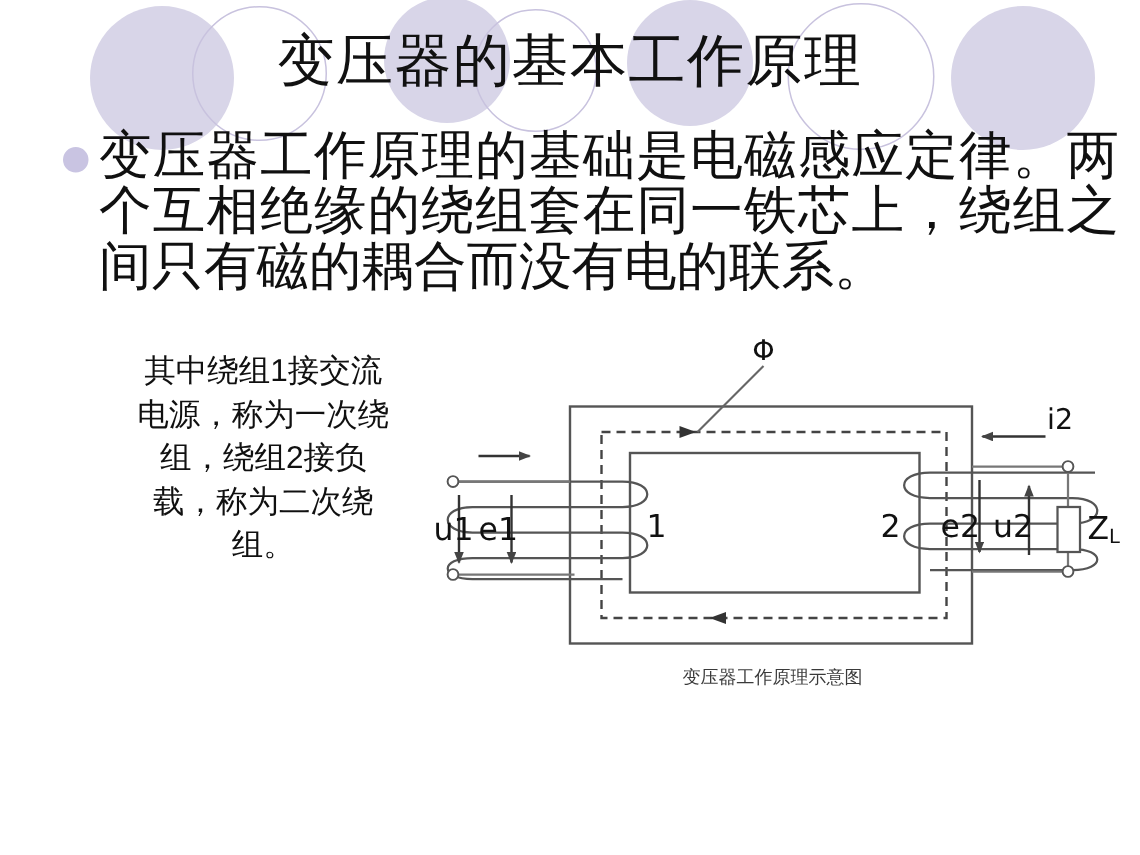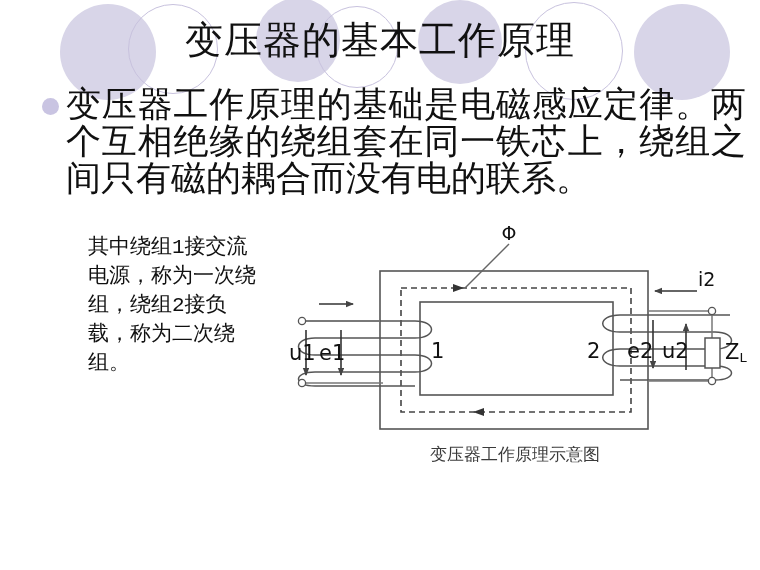--- a/index.html
+++ b/index.html
@@ -72,44 +72,45 @@
     text-align: justify;
     text-justify: inter-character;
   }
 
   
   #left-col {
     position: absolute;
     left: 88px;
     top: 233px;
     width: 175px;
-    font-family: Liberation Mono, monospace;
+    font-family: Liberation Sans, sans-serif;
     font-size: 21px;
     line-height: 29px;
     color: #101010;
+    text-align: center;
   }
 
   
   #diagram {
     position: absolute;
     left: 275px;
     top: 220px;
     width: 485px;
     height: 260px;
   }
   #diagram svg { display: block; }
 
   #caption {
     position: absolute;
     left: 380px;
     top: 443px;
     width: 270px;
     text-align: center;
     font-family: Liberation Mono, monospace;
-    font-size: 17px;
+    font-size: 12px;
     color: #3a3a3a;
   }
 </style>
 </head>
 <body>
 
 <div id="slide">
 
   <div class="deco fill" style="left:60px;  top:4px;   width:96px;  height:96px;"></div>
   <div class="deco ring" style="left:128px; top:4px;   width:88px;  height:88px;"></div>

